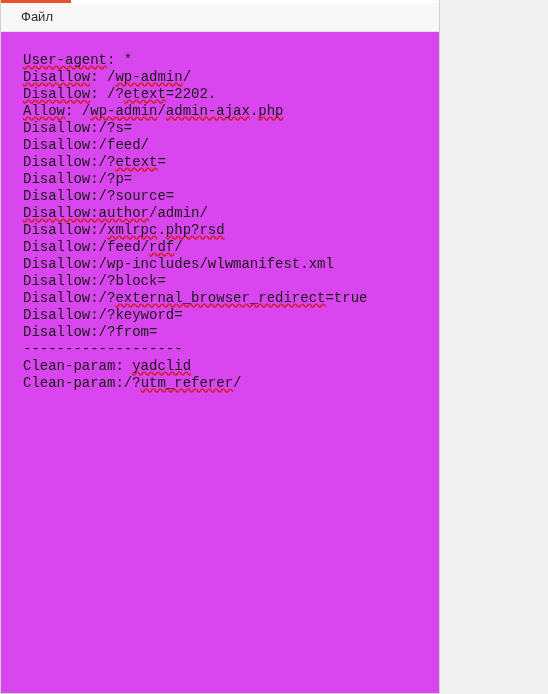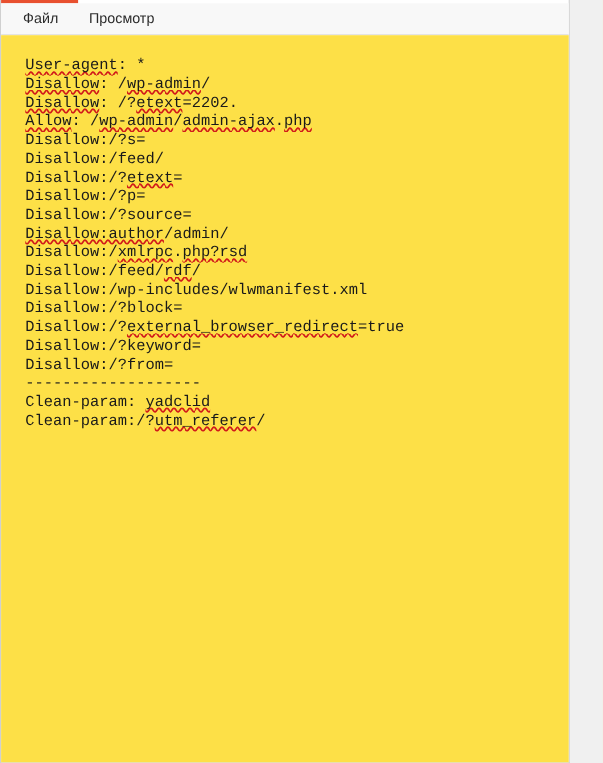--- a/index.html
+++ b/index.html
@@ -5,21 +5,21 @@
   html, body {
     margin: 0;
     padding: 0;
     width: 548px;
     height: 694px;
     background: #f0f0f0;
     font-family: "Segoe UI", Tahoma, sans-serif;
     overflow: hidden;
   }
   .window {
-    width: 518px;
+    width: 440px;
     height: 694px;
     background: #ffffff;
     box-sizing: border-box;
     display: flex;
     flex-direction: column;
     border: 1px solid #d0d0d0;
     border-top: none;
   }
   .accent-tab {
     height: 3px;
@@ -40,21 +40,21 @@
   }
   .menu-item {
     padding: 4px 14px;
     line-height: 20px;
     cursor: default;
     user-select: none;
   }
   .editor-wrap {
     flex: 1;
     overflow: auto;
-    background: #fde047;
+    background: #d946ef;
   }
   .editor {
     padding: 20px 18px 10px 22px;
     font-family: Consolas, "Courier New", monospace;
     font-size: 14px;
     line-height: 17px;
     color: #1a1a1a;
     white-space: pre;
   }
   .line {
@@ -67,18 +67,17 @@
     text-underline-offset: 1px;
   }
 </style>
 </head>
 <body>
 
 <div class="window">
   <div class="accent-tab"></div>
   <div class="menubar">
     <div class="menu-item">Файл</div>
-    <div class="menu-item">Просмотр</div>
   </div>
   <div class="editor-wrap">
     <div class="editor" id="editor"><span class="line"><span class="squiggle">User-agent</span><span>: *</span></span><span class="line"><span class="squiggle">Disallow</span><span>: /</span><span class="squiggle">wp-admin</span><span>/</span></span><span class="line"><span class="squiggle">Disallow</span><span>: /?</span><span class="squiggle">etext</span><span>=2202.</span></span><span class="line"><span class="squiggle">Allow</span><span>: /</span><span class="squiggle">wp-admin</span><span>/</span><span class="squiggle">admin-ajax</span><span>.</span><span class="squiggle">php</span></span><span class="line"><span>Disallow:/?s=</span></span><span class="line"><span>Disallow:/feed/</span></span><span class="line"><span>Disallow:/?</span><span class="squiggle">etext</span><span>=</span></span><span class="line"><span>Disallow:/?p=</span></span><span class="line"><span>Disallow:/?source=</span></span><span class="line"><span class="squiggle">Disallow:author</span><span>/admin/</span></span><span class="line"><span>Disallow:/</span><span class="squiggle">xmlrpc</span><span>.</span><span class="squiggle">php?rsd</span></span><span class="line"><span>Disallow:/feed/</span><span class="squiggle">rdf</span><span>/</span></span><span class="line"><span>Disallow:/wp-includes/wlwmanifest.xml</span></span><span class="line"><span>Disallow:/?block=</span></span><span class="line"><span>Disallow:/?</span><span class="squiggle">external_browser_redirect</span><span>=true</span></span><span class="line"><span>Disallow:/?keyword=</span></span><span class="line"><span>Disallow:/?from=</span></span><span class="line"><span>-------------------</span></span><span class="line"><span>Clean-param: </span><span class="squiggle">yadclid</span></span><span class="line"><span>Clean-param:/?</span><span class="squiggle">utm_referer</span><span>/</span></span></div>
   </div>
 </div>
 
 </body></html>

